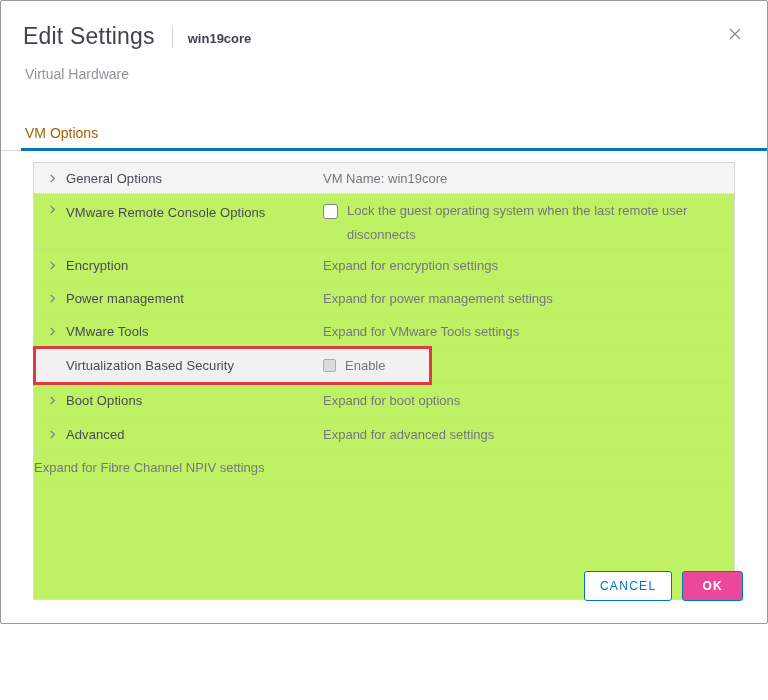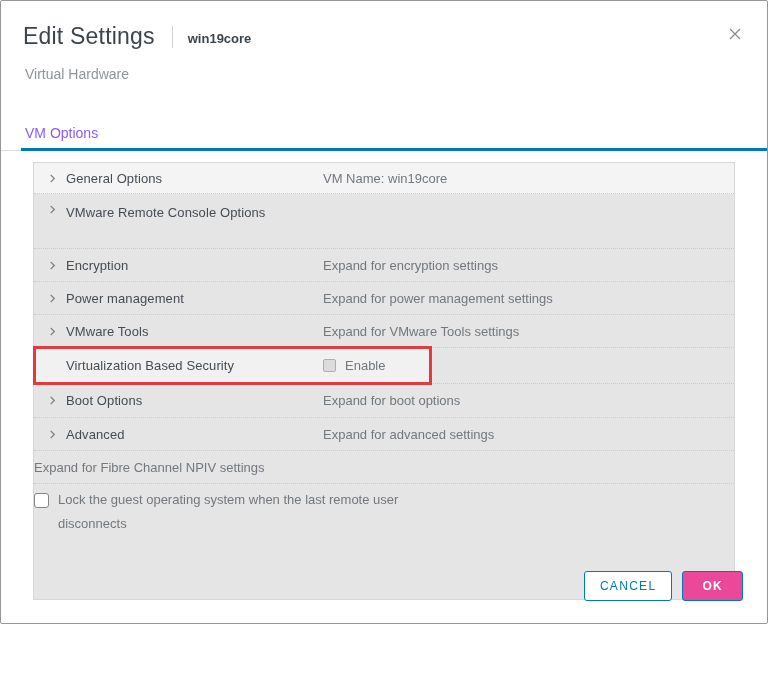--- a/index.html
+++ b/index.html
@@ -10,28 +10,28 @@
   }
   
   .header { position:relative; display:flex; align-items:center; padding:22px 24px 0 22px; }
   .title { font-size:23px; font-weight:300; color:#3c444c; letter-spacing:.2px; }
   .title-divider { width:1px; height:22px; background:#d2d2d2; margin:0 15px 0 17px; }
   .subtitle { font-size:13px; font-weight:600; color:#3c444c; margin-top:3px; }
   .close { position:absolute; top:24px; right:23px; width:18px; height:18px; cursor:pointer; }
   
   .tabs { display:flex; gap:34px; padding-left:22px; margin-top:16px; border-bottom:1px solid #dcdcdc;flex-direction:column; }
   .tab { position:relative; font-size:14px; color:#8f959b; padding:0 2px 9px 2px; cursor:pointer; }
-  .tab.active { color:#8b5cf6; }
+  .tab.active { color:#a16207; }
   .tab.active::after { content:""; position:absolute; left:-2px; right:-2px; bottom:-1px; height:3px; background:#0079b8; }
   
-  .table { margin:11px 32px 0 32px; height:438px; border:1px solid #d8d8d8; background:#e5e5e5; }
+  .table { margin:11px 32px 0 32px; height:438px; border:1px solid #d8d8d8; background:#bef264; }
   .row { position:relative; display:flex; align-items:center; border-bottom:1px dotted #cbcbcb; }
   .row.gray { background:#f4f4f4; }
   .h31{height:31px} .h55{height:55px} .h33{height:33px} .h36{height:36px} .h34{height:34px}
-  .row.top { align-items:flex-start; padding-top:8px;flex-direction:column; }
+  .row.top { align-items:flex-start; padding-top:8px; }
   .cell-label { flex:0 0 289px; display:flex; align-items:center; gap:9px; padding-left:14px; position:relative; z-index:1; }
   .row.top .cell-label { align-items:flex-start; padding-top:3px; }
   .chev { display:inline-flex; width:9px; height:9px; flex:0 0 9px; }
   .chev.hidden { visibility:hidden; }
   .lbl { font-size:13px; font-weight:500; color:#454c54; letter-spacing:.1px; white-space:nowrap; }
   .cell-value { flex:1; font-size:13px; color:#72787e; position:relative; z-index:1; }
   .cb-wrap { display:flex; align-items:flex-start; gap:9px; }
   .cb { width:15px; height:15px; border:1px solid #80868b; border-radius:3px; background:#fff; margin-top:2px; flex:0 0 15px; cursor:pointer; }
   .cb.disabled { width:13px; height:13px; flex:0 0 13px; background:#dcdcdc; border:1px solid #aeaeae; border-radius:2px; margin-top:1px; cursor:default; }
   .cb-label { font-size:13px; color:#72787e; line-height:24px; max-width:345px; margin-top:-3px; }

